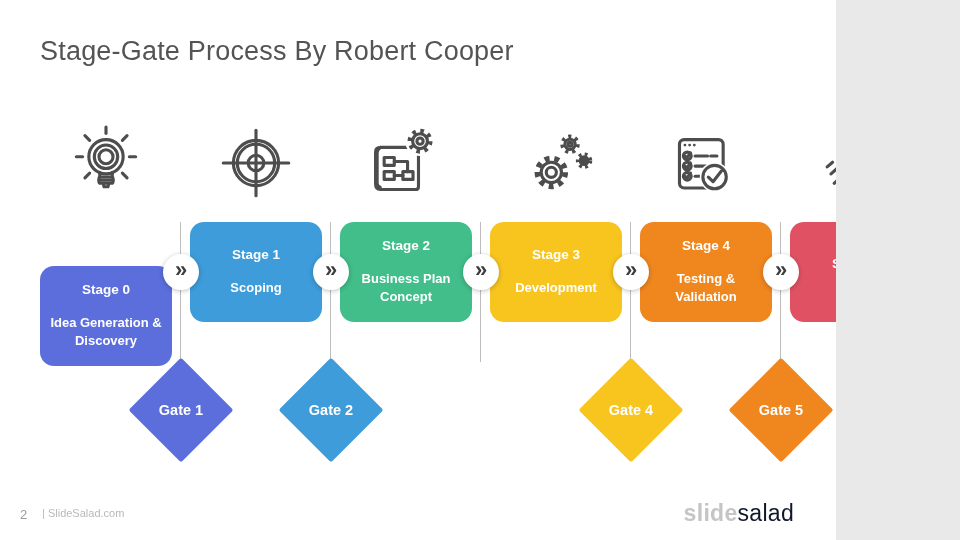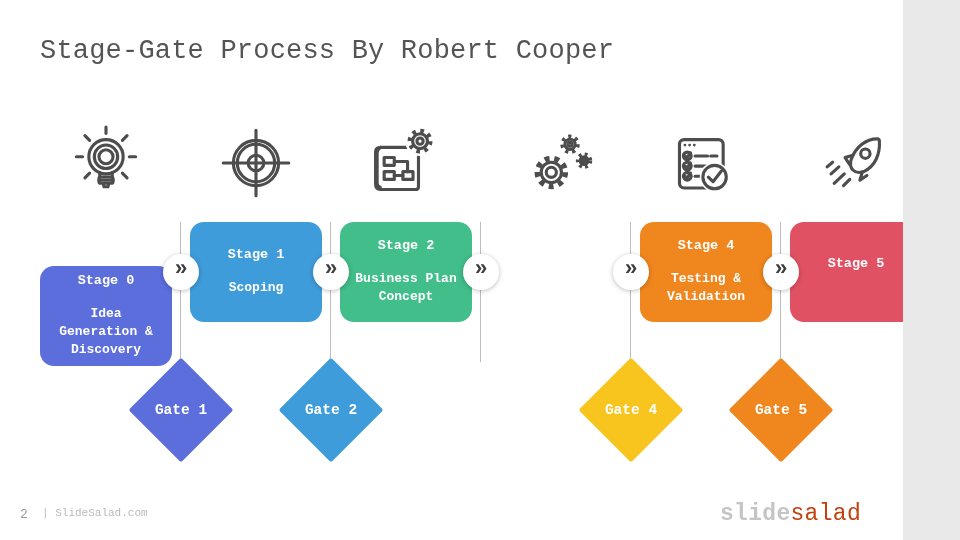--- a/index.html
+++ b/index.html
@@ -1,22 +1,22 @@
 <!DOCTYPE html>
 <html><head>
 <meta charset="utf-8">
 <style>
   * { margin: 0; padding: 0; box-sizing: border-box; }
   html, body { background: #e9e9e9; }
   .slide {
     position: relative;
-    width: 903px; height: 540px;
+    width: 836px; height: 540px;
     background: #ffffff;
     overflow: hidden;
-    font-family: Liberation Mono, monospace;
+    font-family: Liberation Sans, sans-serif;
   }
   .title {
     position: absolute; left: 40px; top: 36px;
     font-size: 27px; font-weight: 500; color: #545454;
     letter-spacing: 0.2px;
   }
   
   .icon-cell {
     position: absolute; top: 124px; width: 78px; height: 78px;
   }
@@ -69,21 +69,21 @@
   }
   .footer-site {
     position: absolute; left: 42px; top: 507px;
     font-size: 11px; color: #b9b9b9;
   }
   .logo {
     position: absolute; right: 42px; bottom: 13px;
     font-size: 23px; letter-spacing: 0.3px;
   }
   .logo-bold  { font-weight: bold; color: #c5c5c5; }
-  .logo-light { font-weight: normal; color: #c2410c; }
+  .logo-light { font-weight: normal; color: #0f172a; }
 </style>
 </head>
 <body>
 
 <div class="slide">
 
   <h1 class="title">Stage-Gate Process By Robert Cooper</h1>
 
   <span class="icon-cell" style="left:67px">
     <svg viewBox="0 0 100 100">
@@ -204,20 +204,24 @@
     <div class="stage-name">Idea Generation &amp; Discovery</div>
   </div>
   <div class="stage" style="left: 190px; background-color: rgb(62, 156, 218);">
     <div class="stage-label">Stage 1</div>
     <div class="stage-name">Scoping</div>
   </div>
   <div class="stage" style="left: 340px; background-color: rgb(65, 190, 138);">
     <div class="stage-label">Stage 2</div>
     <div class="stage-name">Business Plan Concept</div>
   </div>
+  <div class="stage" style="left: 490px; background-color: rgb(247, 197, 30);">
+    <div class="stage-label">Stage 3</div>
+    <div class="stage-name">Development</div>
+  </div>
   <div class="stage" style="left: 640px; background-color: rgb(240, 134, 30);">
     <div class="stage-label">Stage 4</div>
     <div class="stage-name">Testing &amp; Validation</div>
   </div>
   <div class="stage" style="left: 790px; background-color: rgb(224, 82, 99);">
     <div class="stage-label">Stage 5</div>
   </div>
 
   <div class="arrow-circle" style="left:163px">
     <span class="arrow-glyph">»</span>

